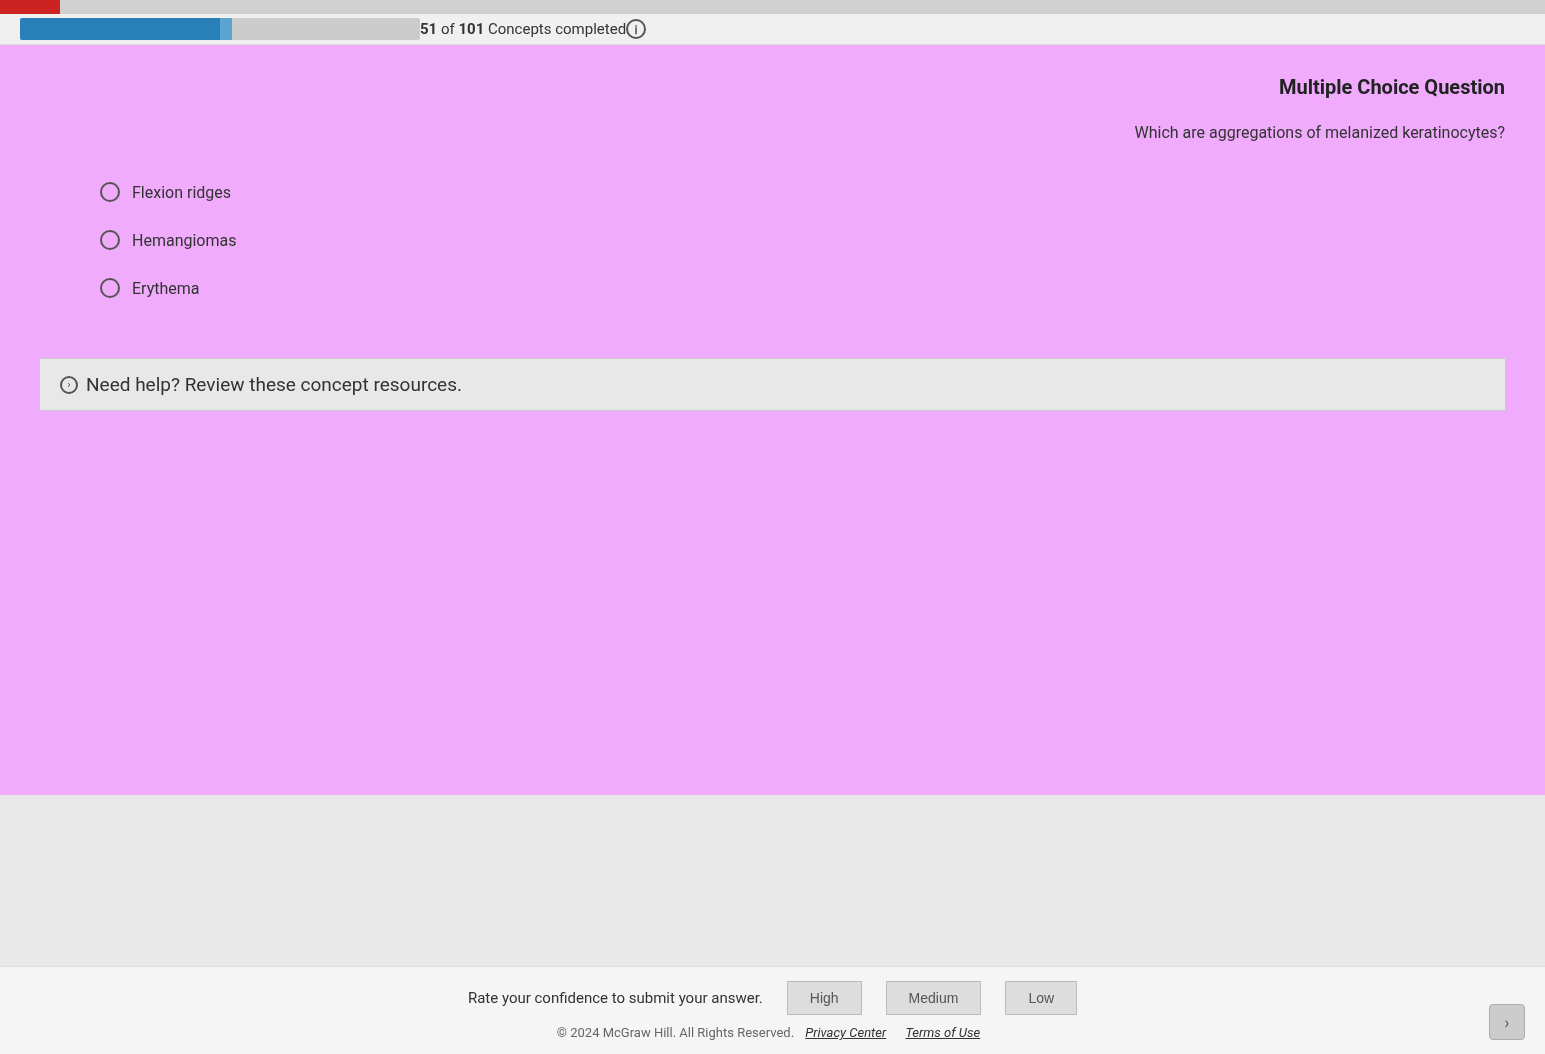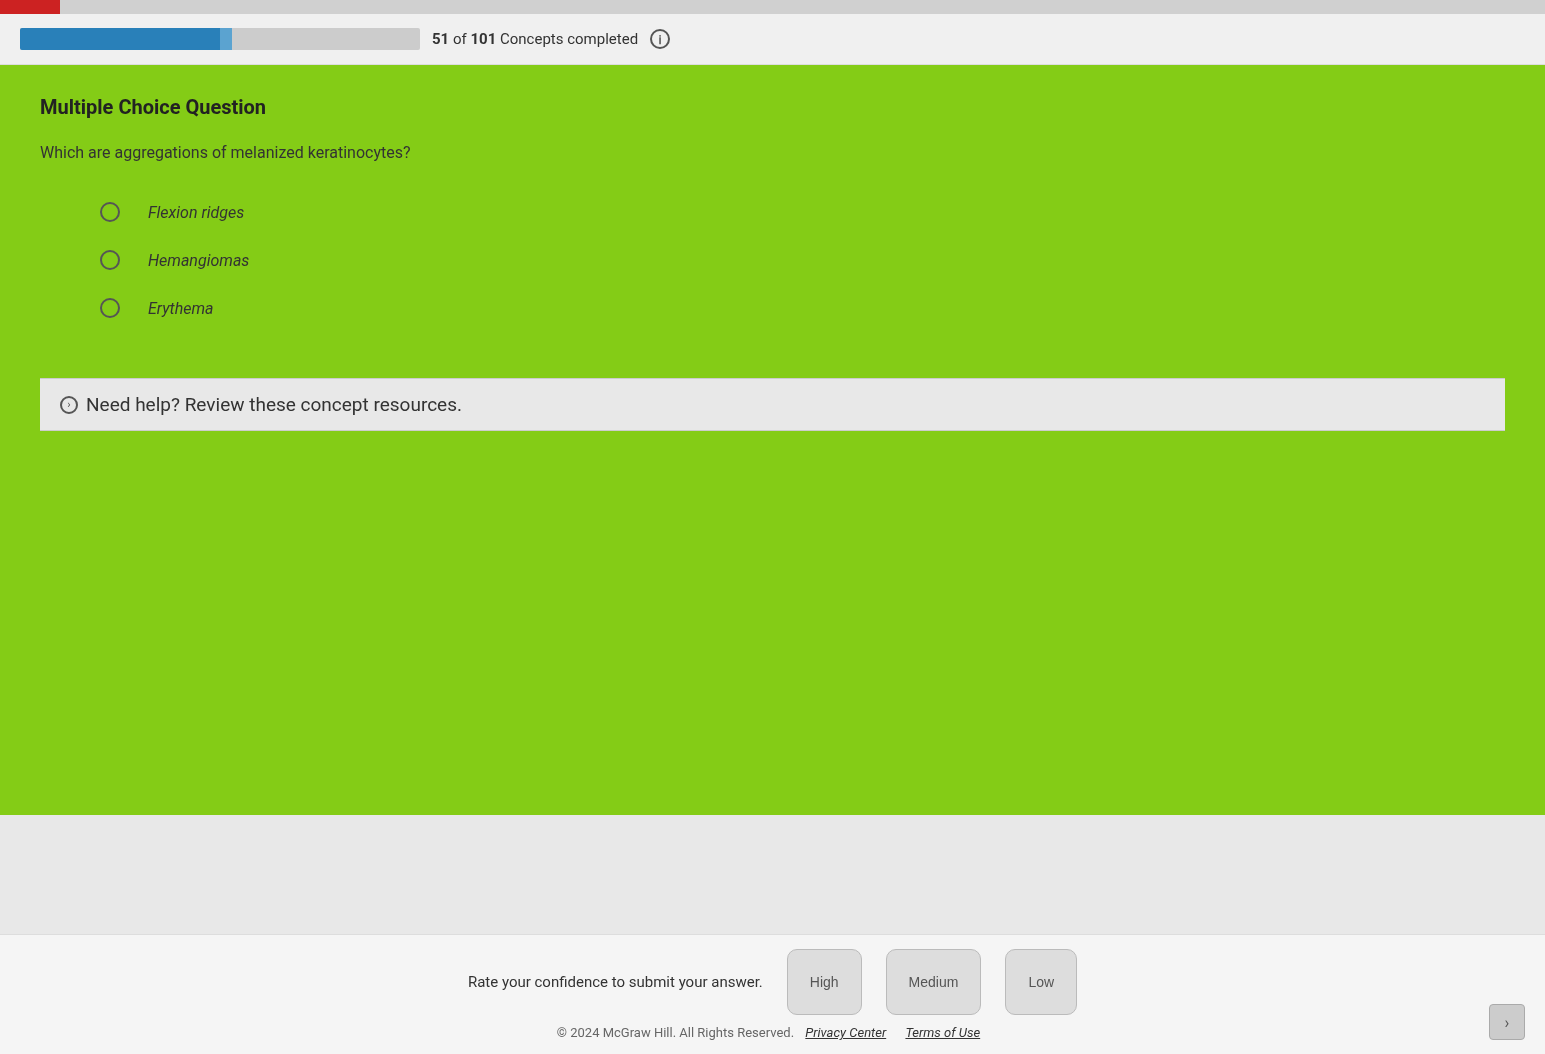--- a/index.html
+++ b/index.html
@@ -28,24 +28,23 @@
 
     .top-bar-red {
       width: 60px;
       height: 14px;
       background: #cc2222;
     }
 
     
     .progress-section {
       background: #f0f0f0;
-      padding: 14px 20px;
-      display: flex;
-      align-items: center;
-      gap: 12px;
+      padding: 4px 20px;
+      display: flex;
+      align-items: center;
       border-bottom: 1px solid #ddd;
     }
 
     .progress-bar-container {
       width: 400px;
       height: 22px;
       background: #ccc;
       border-radius: 2px;
       overflow: hidden;
       display: flex;
@@ -81,23 +80,24 @@
       align-items: center;
       justify-content: center;
       font-size: 12px;
       font-weight: bold;
       color: #555;
       cursor: pointer;
     }
 
     
     .main-content {
-      background: #84cc16;
+      background: #f0abfc;
       padding: 30px 40px;
       min-height: 750px;
+      text-align: right;
     }
 
     .section-title {
       font-size: 20px;
       font-weight: 700;
       color: #222;
       margin-bottom: 24px;
     }
 
     .question-text {
@@ -110,23 +110,22 @@
       list-style: none;
       margin-left: 60px;
       display: flex;
       flex-direction: column;
       gap: 28px;
     }
 
     .option-item {
       display: flex;
       align-items: center;
-      gap: 28px;
-      cursor: pointer;
-      font-style: italic;
+      gap: 12px;
+      cursor: pointer;
     }
 
     .radio-outer {
       width: 20px;
       height: 20px;
       border-radius: 50%;
       border: 2px solid #555;
       background: transparent;
       flex-shrink: 0;
       display: flex;
@@ -192,22 +191,22 @@
       width: 100%;
       justify-content: center;
     }
 
     .confidence-label {
       font-size: 15px;
       color: #333;
     }
 
     .confidence-btn {
-      padding: 24px 22px;
-      border-radius: 10px;
+      padding: 8px 22px;
+      border-radius: 0;
       border: 1px solid #bbb;
       background: #ddd;
       color: #555;
       font-size: 14px;
       cursor: pointer;
       font-weight: 500;
     }
 
     .footer-links {
       font-size: 13px;

